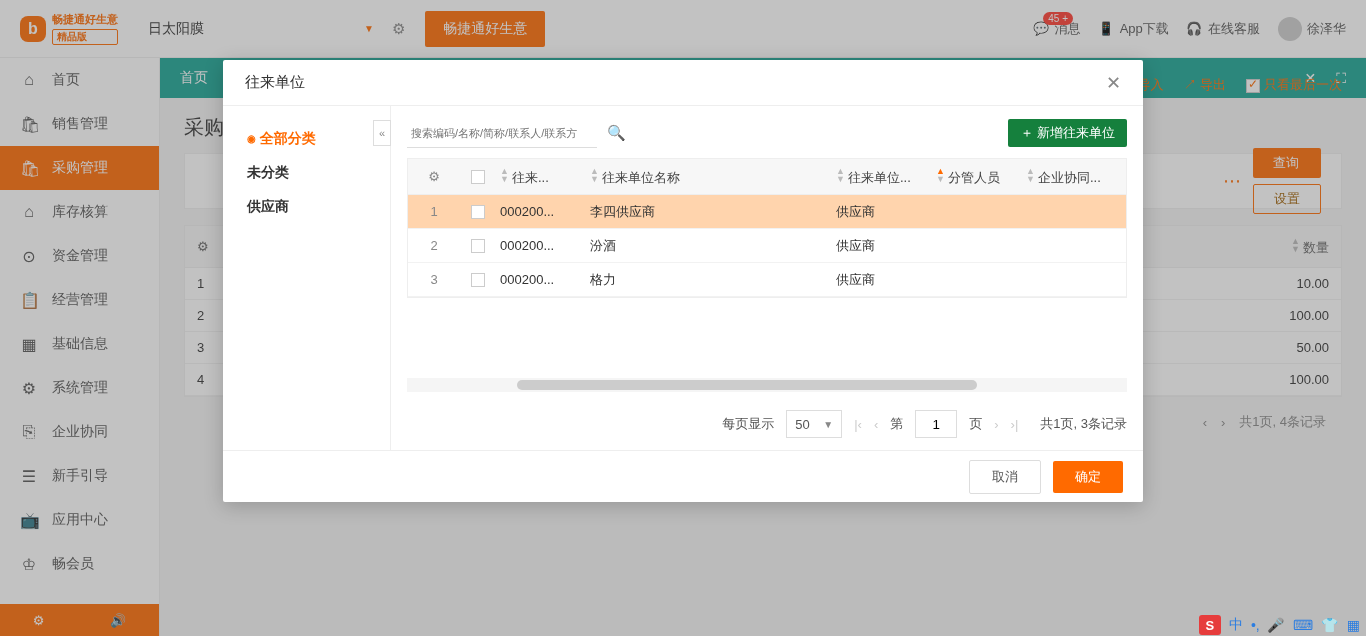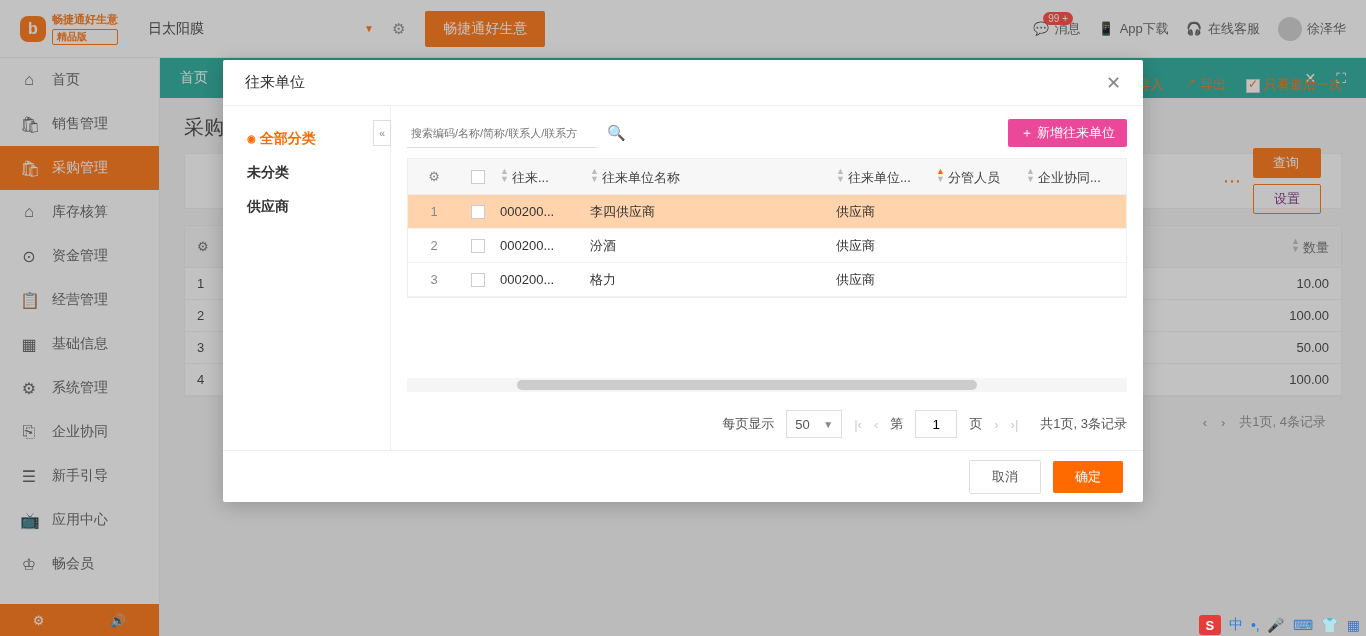--- a/index.html
+++ b/index.html
@@ -29,21 +29,21 @@
 
 
 .main { position: absolute; left: 160px; top: 58px; right: 0; bottom: 0; background: #f5f5f5; }
 .tabs { height: 40px; background: #1aa594; display: flex; align-items: center; padding: 0 20px; color: #fff; font-size: 14px; }
 .tabs-right { margin-left: auto; display: flex; gap: 20px; }
 .content { padding: 16px 24px; }
 .page-title { font-size: 20px; color: #333; margin-bottom: 12px; }
 .filter-bar { background: #fff; height: 56px; border: 1px solid #eee; display: flex; align-items: center; justify-content: flex-end; padding: 0 20px; gap: 12px; }
 .dots { color: #ff6a00; font-size: 18px; }
 .btn-primary { background: #ff6a00; color: #fff; padding: 6px 20px; border-radius: 2px; }
-.btn-outline { border: 1px solid #ff6a00; color: #701a75; padding: 5px 20px; border-radius: 2px; }
+.btn-outline { border: 1px solid #ff6a00; color: #a16207; padding: 5px 20px; border-radius: 2px; }
 .toolbar-right { position: absolute; top: 18px; right: 24px; display: flex; gap: 20px; color: #555; font-size: 13px; align-items: center; }
 .toolbar-right .orange { color: #ff6a00; }
 .checkbox-fake { width: 14px; height: 14px; border: 1px solid #ccc; display: inline-block; vertical-align: middle; margin-right: 4px; background: #fff; position: relative; }
 .checkbox-fake.checked::after { content: "✓"; color: #ff6a00; position: absolute; top: -3px; left: 1px; font-size: 12px; }
 
 
 .bg-table { margin-top: 16px; background: #fff; border: 1px solid #eee; }
 .bg-table-header { height: 42px; background: #f7f7f7; border-bottom: 1px solid #eee; display: flex; align-items: center; padding: 0 12px; justify-content: space-between; color: #666; }
 .bg-row { height: 32px; display: flex; align-items: center; padding: 0 12px; border-bottom: 1px solid #f2f2f2; justify-content: space-between; }
 .pagination-bg { display: flex; justify-content: flex-end; align-items: center; padding: 16px; gap: 14px; color: #888; }
@@ -56,21 +56,21 @@
 .modal-body { display: flex; flex: 1; overflow: hidden; }
 .modal-sidebar { width: 168px; border-right: 1px solid #eee; padding: 16px 0; position: relative; }
 .modal-side-item { padding: 8px 24px; font-size: 14px; color: #333; font-weight: bold; }
 .modal-side-item.active { color: #ff6a00; }
 .modal-side-item.active::before { content: "◉"; color: #ff6a00; margin-right: 4px; font-size: 10px; vertical-align: 1px; }
 .collapse-handle { position: absolute; top: 14px; right: -1px; width: 18px; height: 26px; border: 1px solid #ddd; background: #fff; display: flex; align-items: center; justify-content: center; color: #888; font-size: 11px; }
 .modal-main { flex: 1; padding: 12px 16px; display: flex; flex-direction: column; }
 .modal-top { display: flex; align-items: center; gap: 10px; margin-bottom: 10px; }
 .search-input { flex: 0 0 190px; height: 30px; border: none; border-bottom: 1px solid #ddd; font-size: 11px; color: #888; padding: 0 4px; }
 .search-icon { color: #ff6a00; font-size: 15px; }
-.add-unit-btn { margin-left: auto; background: #ec4899; color: #fff; padding: 5px 12px; border-radius: 2px; font-size: 13px; }
+.add-unit-btn { margin-left: auto; background: #15803d; color: #fff; padding: 5px 12px; border-radius: 2px; font-size: 13px; }
 .modal-table { border: 1px solid #eee; }
 .modal-th-row { display: flex; background: #f7f7f7; height: 36px; align-items: center; color: #444; border-bottom: 1px solid #eee; }
 .modal-td-row { display: flex; height: 34px; align-items: center; border-bottom: 1px solid #f2f2f2; }
 .modal-td-row.highlight { background: #ffd4ad; }
 .col-settings { width: 52px; text-align: center; color: #888; }
 .col-cb { width: 40px; text-align: center; }
 .col-code { width: 90px; }
 .col-name { flex: 1; min-width: 200px; }
 .col-type { width: 100px; }
 .col-person { width: 90px; }
@@ -104,21 +104,21 @@
   <div class="company-select">
     <span>日太阳膜</span>
     <span class="chevron-down">▼</span>
   </div>
   <span class="gear-header">⚙</span>
   <div class="experience-btn">畅捷通好生意</div>
   <div class="header-right">
     <div class="header-right-item">
       <span>💬</span>
       <span>消息</span>
-      <span class="badge">99 +</span>
+      <span class="badge">45 +</span>
     </div>
     <div class="header-right-item">
       <span>📱</span>
       <span>App下载</span>
     </div>
     <div class="header-right-item">
       <span>🎧</span>
       <span>在线客服</span>
     </div>
     <div class="header-right-item">

